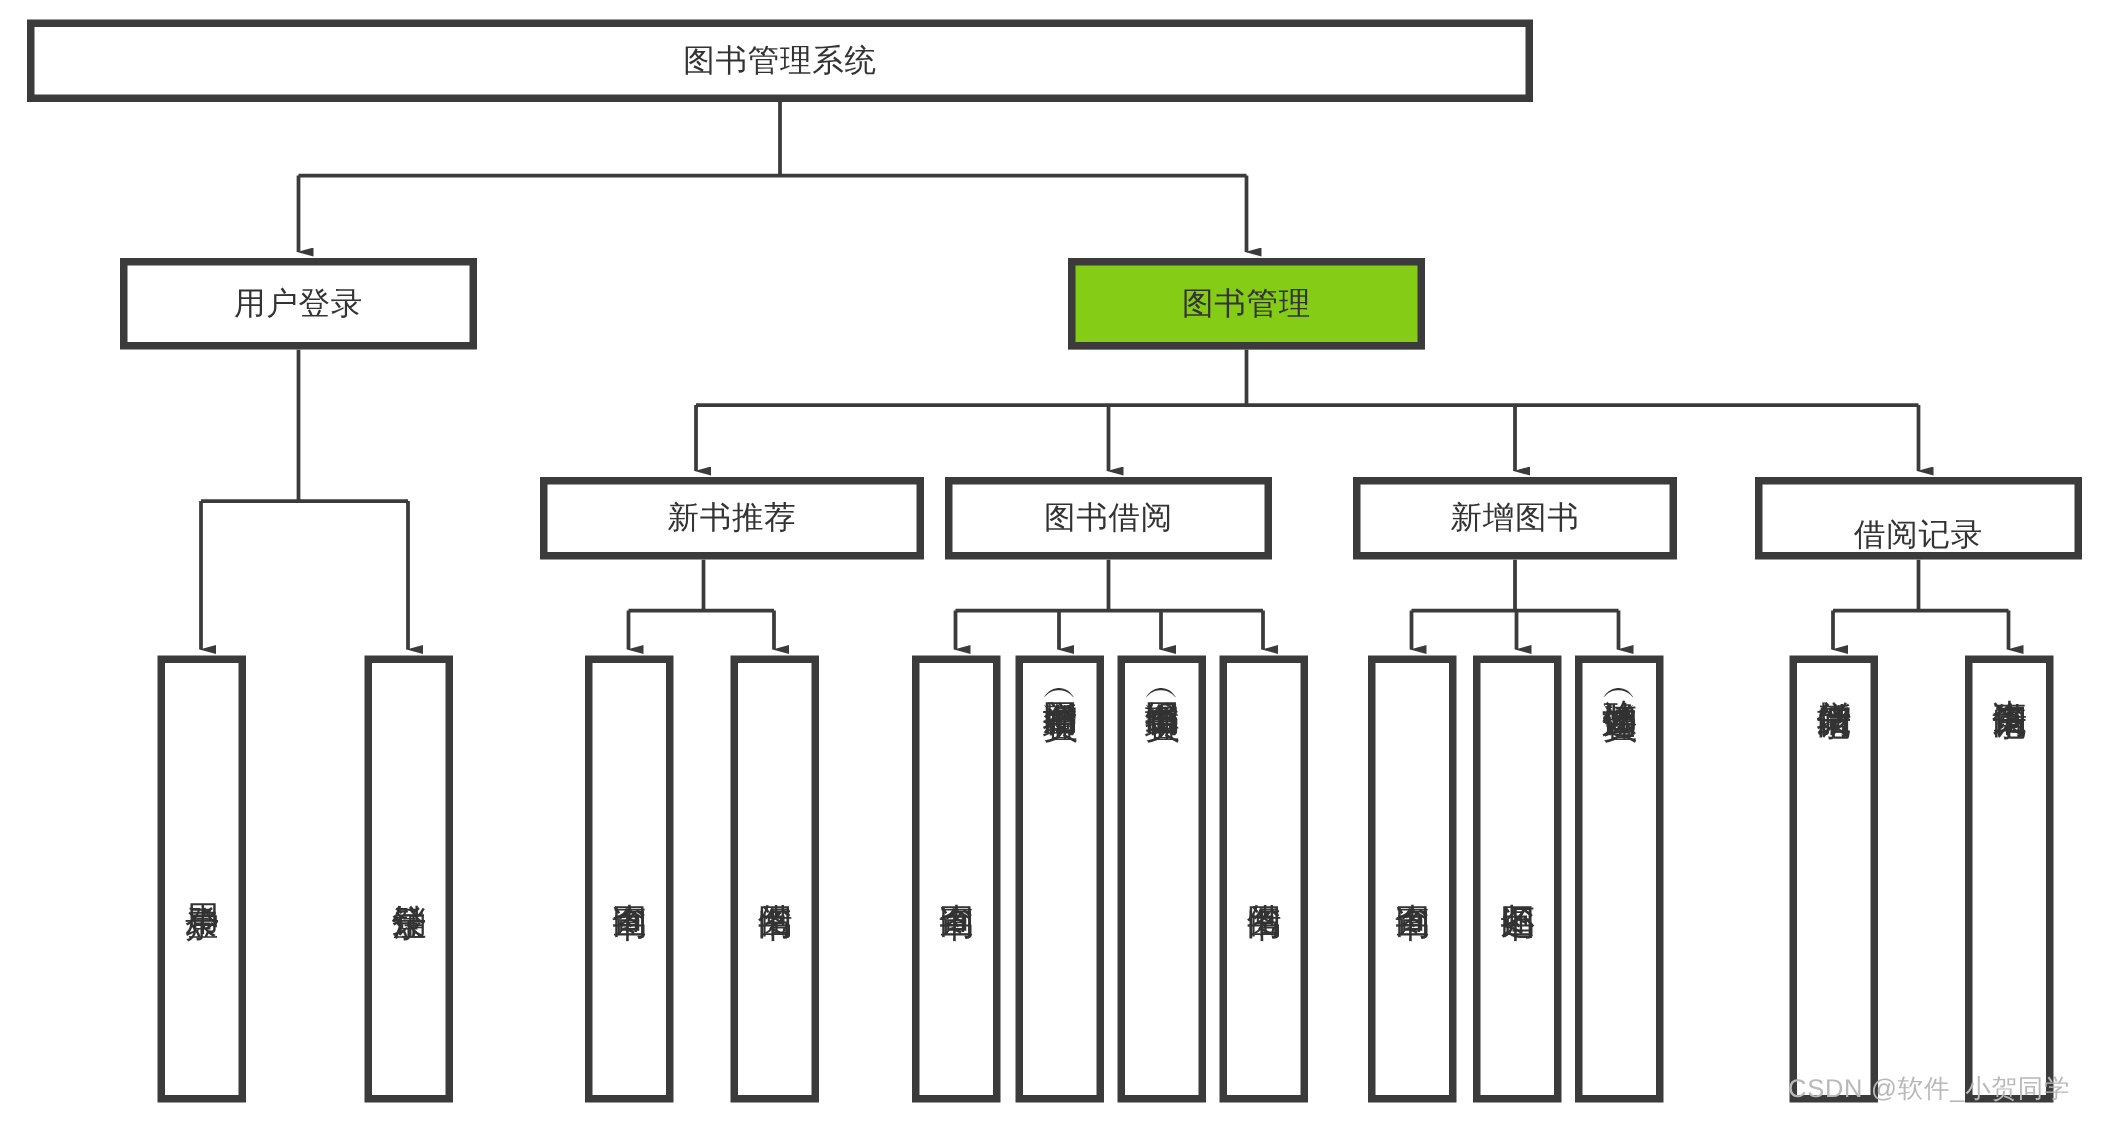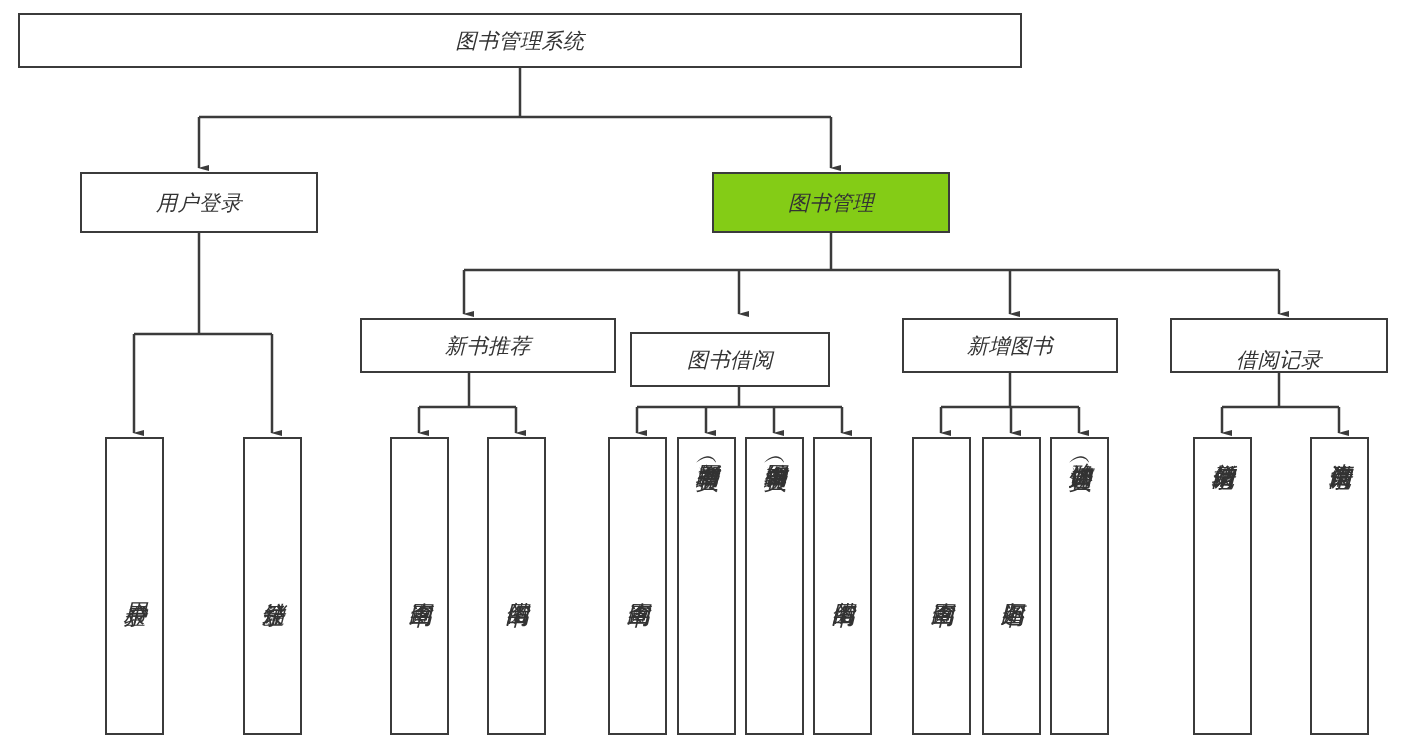--- a/index.html
+++ b/index.html
@@ -23,26 +23,25 @@
     left: 0;
     top: 0;
     width: 1405px;
     height: 747px;
     pointer-events: none;
   }
   .node {
     position: absolute;
     box-sizing: border-box;
     background: #ffffff;
-    border: 2px solid #a16207;
+    border: 5px solid #a16207;
     display: flex;
     align-items: center;
     justify-content: center;
     color: #333333;
-    font-style: italic;
   }
   .node.horizontal .label {
     writing-mode: horizontal-tb;
     font-size: 21px;
     line-height: 1.1;
     letter-spacing: 0.5px;
     white-space: nowrap;
   }
   .node.vertical {
     align-items: flex-start;
@@ -123,21 +122,21 @@
       </div>
       <div class="node horizontal" style="left: 80px; top: 172px; width: 238px; height: 61px; border-color: rgb(59, 59, 59); background: rgb(255, 255, 255);">
         <span class="label" style="color: rgb(51, 51, 51);">用户登录</span>
       </div>
       <div class="node horizontal" style="left: 712px; top: 172px; width: 238px; height: 61px; border-color: rgb(59, 59, 59); background: #84cc16;">
         <span class="label" style="color: rgb(51, 51, 51);">图书管理</span>
       </div>
       <div class="node horizontal" style="left: 360px; top: 318px; width: 256px; height: 55px; border-color: rgb(59, 59, 59); background: rgb(255, 255, 255);">
         <span class="label" style="color: rgb(51, 51, 51);">新书推荐</span>
       </div>
-      <div class="node horizontal" style="left: 630px; top: 332px; width: 200px; height: 55px; border-color: rgb(59, 59, 59); background: rgb(255, 255, 255);">
+      <div class="node horizontal" style="left: 630px; top: 318px; width: 218px; height: 55px; border-color: rgb(59, 59, 59); background: rgb(255, 255, 255);">
         <span class="label" style="color: rgb(51, 51, 51);">图书借阅</span>
       </div>
       <div class="node horizontal" style="left: 902px; top: 318px; width: 216px; height: 55px; border-color: rgb(59, 59, 59); background: rgb(255, 255, 255);">
         <span class="label" style="color: rgb(51, 51, 51);">新增图书</span>
       </div>
       <div class="node horizontal" style="left: 1170px; top: 318px; width: 218px; height: 55px; border-color: rgb(59, 59, 59); background: rgb(255, 255, 255); align-items: flex-end;">
         <span class="label" style="color: rgb(51, 51, 51);">借阅记录</span>
       </div>
       <div class="node vertical centered" style="left: 105px; top: 437px; width: 59px; height: 298px; border-color: rgb(59, 59, 59); background: rgb(255, 255, 255);">
         <span class="label" style="color: rgb(51, 51, 51);">用户登录</span>
@@ -173,14 +172,15 @@
         <span class="label" style="color: rgb(51, 51, 51);">确认归还（管理员）</span>
       </div>
       <div class="node vertical" style="left: 1193px; top: 437px; width: 59px; height: 298px; border-color: rgb(59, 59, 59); background: rgb(255, 255, 255);">
         <span class="label" style="color: rgb(51, 51, 51);">新增借阅记录</span>
       </div>
       <div class="node vertical" style="left: 1310px; top: 437px; width: 59px; height: 298px; border-color: rgb(59, 59, 59); background: rgb(255, 255, 255);">
         <span class="label" style="color: rgb(51, 51, 51);">查询借阅记录</span>
       </div>
     </div>
 
+  <div class="watermark" style="left: 1192px; top: 714px;">CSDN @软件_小贺同学</div>
 
 </div>
 
 </body></html>

